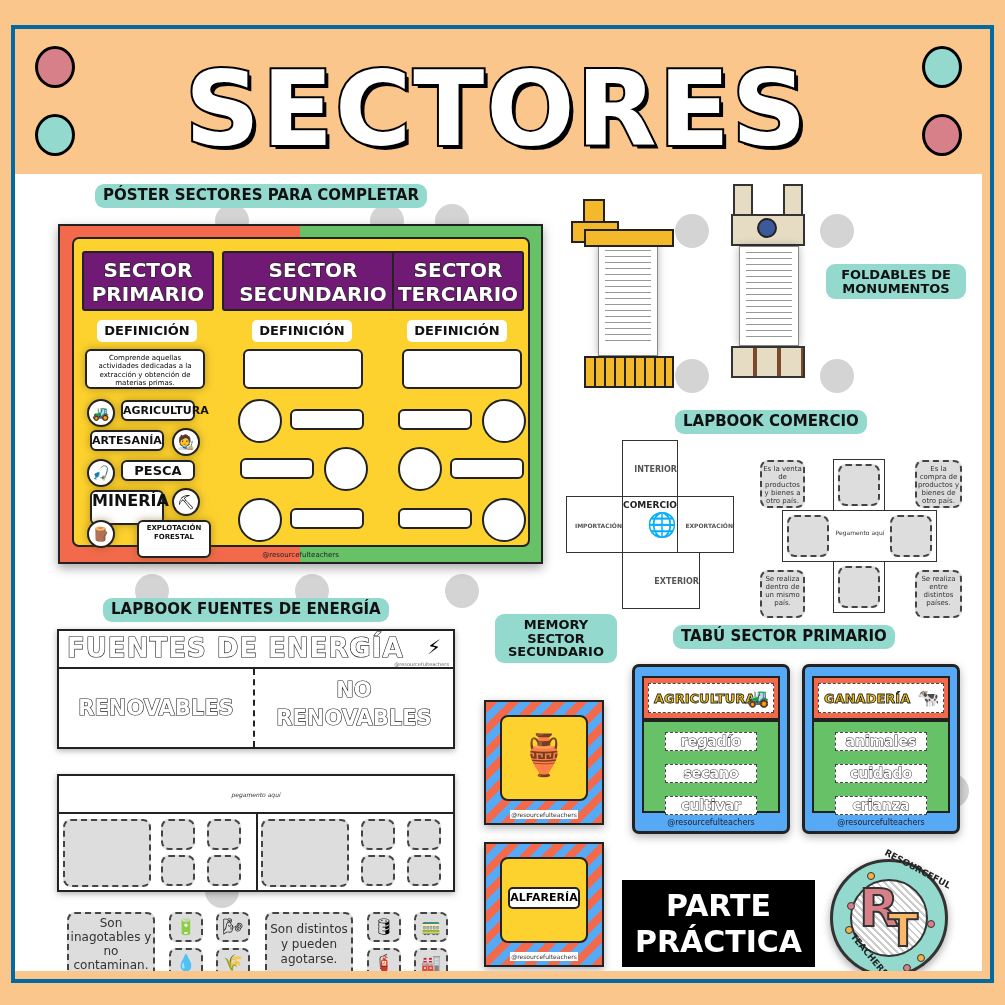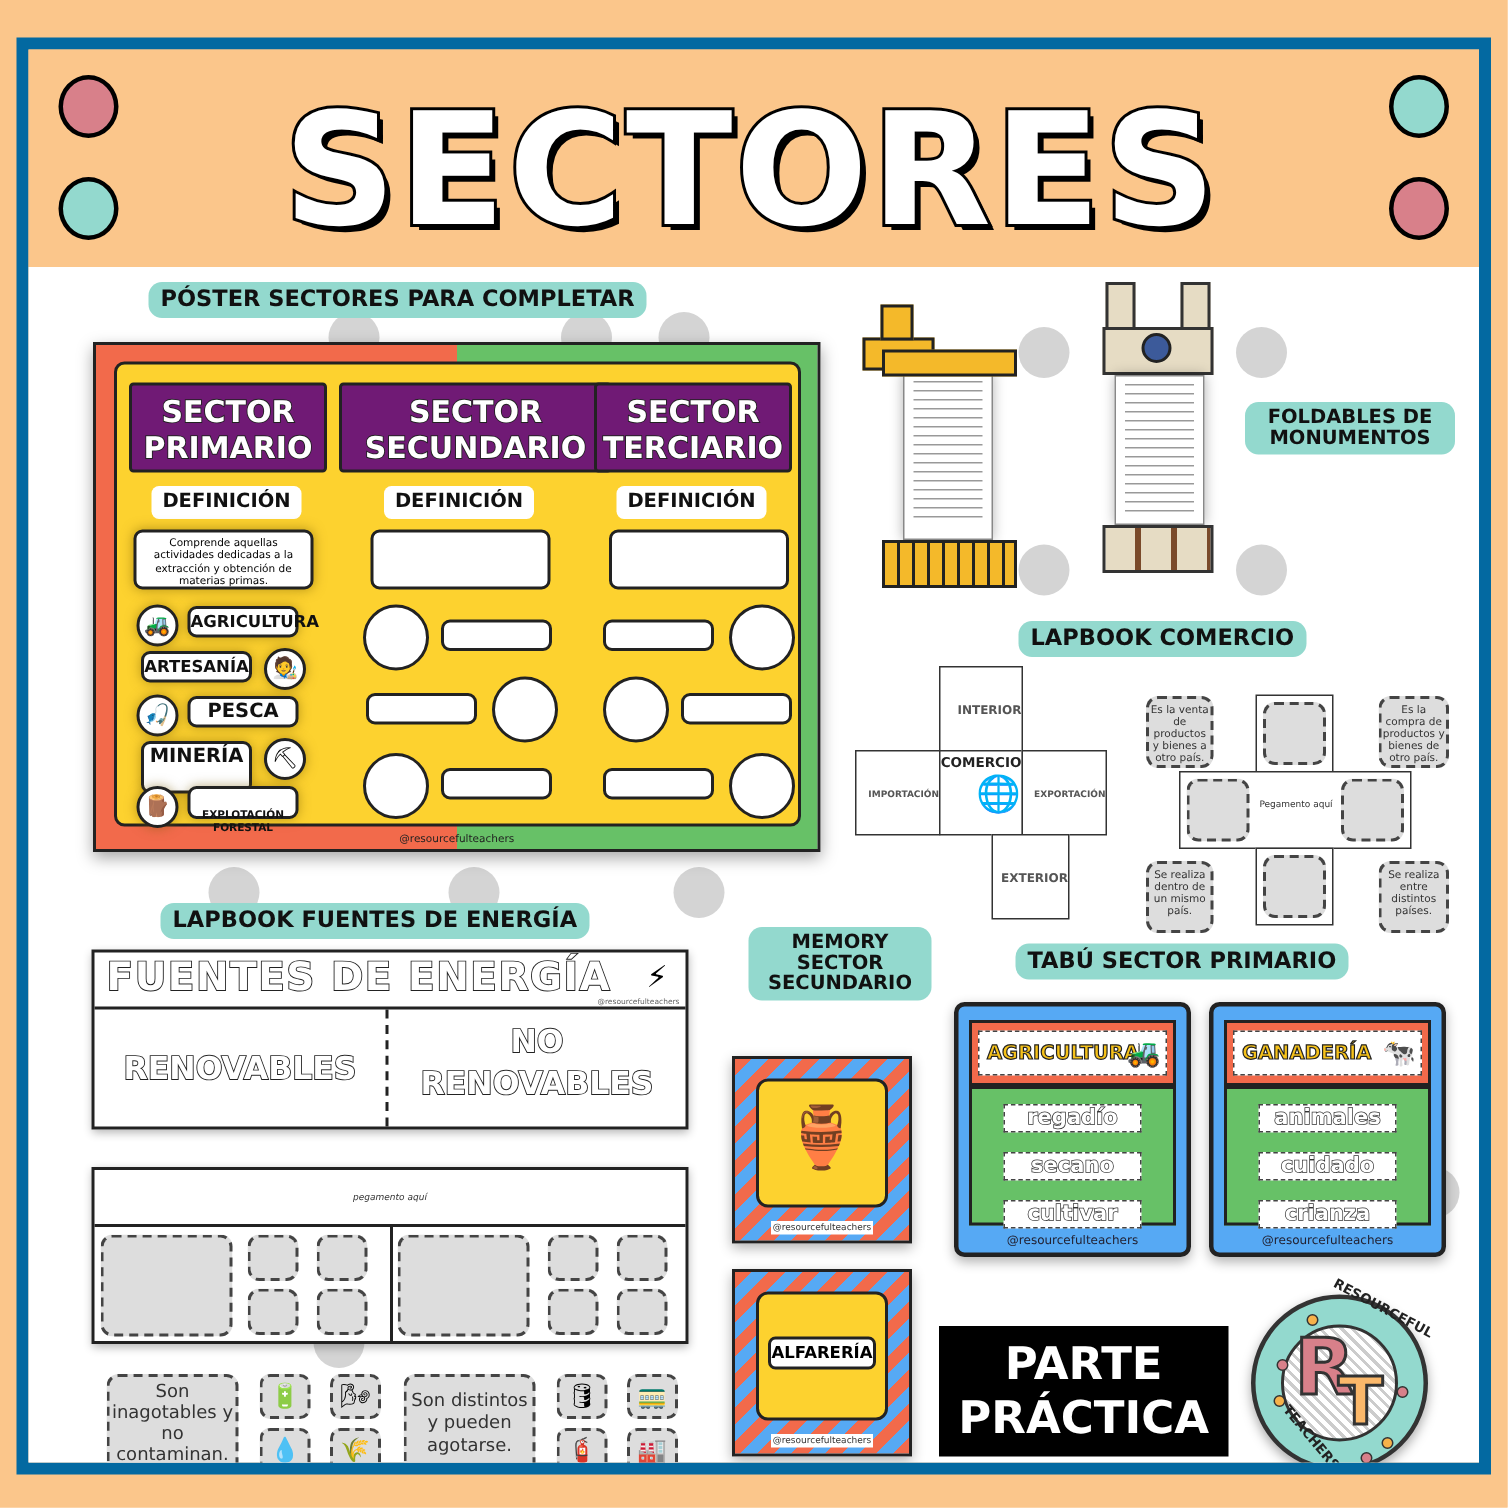--- a/index.html
+++ b/index.html
@@ -1,18 +1,18 @@
 <!DOCTYPE html>
 <html><head>
 <meta charset="utf-8">
 <style>
 * { box-sizing: border-box; margin: 0; padding: 0; }
 html, body { width: 1005px; height: 1005px; background: #fbc68b; overflow: hidden; }
 body { position: relative; font-family: "DejaVu Sans", sans-serif; }
-.frame { position: absolute; left: 11px; top: 25px; width: 983px; height: 958px; border: 8px solid #0369a1; background: #fbc68b; }
+.frame { position: absolute; left: 11px; top: 25px; width: 983px; height: 958px; border: 4px solid #0369a1; background: #fbc68b; }
 .banner { position: absolute; left: 0; top: 0; width: 967px; height: 145px; background: #fbc68b; }
 .dot { position: absolute; width: 40px; height: 42px; border-radius: 50%; border: 3px solid #000; }
 .title { position: absolute; left: 170px; top: 20px; width: 620px; text-align: center; font-family: "DejaVu Sans", sans-serif; font-weight: bold; font-size: 104px; letter-spacing: 2px; color: #fff; -webkit-text-stroke: 4px #000; paint-order: stroke fill; line-height: 120px; text-shadow: 4px 4px 0 #000; }
 .content { position: absolute; left: 0; top: 145px; width: 967px; height: 797px; background: #fff; overflow: hidden; }
 .bgdot { position: absolute; width: 34px; height: 34px; border-radius: 50%; background: #d4d4d4; }
 .label { position: absolute; background: #93d9ce; border-radius: 9px; font-family: "DejaVu Sans", sans-serif; font-weight: bold; color: #111; text-align: center; padding: 4px 8px; line-height: 1.05; }
 .poster { position: absolute; left: 43px; top: 50px; width: 485px; height: 340px; background: linear-gradient(to right, #f26a4b 50%, #67c167 50%); border: 2px solid #222; box-shadow: 0 4px 10px rgba(0,0,0,0.35); }
 .poster-inner { position: absolute; left: 12px; top: 11px; right: 11px; bottom: 15px; background: #fdd22f; border: 2px solid #222; border-radius: 7px; }
 .sector-head { position: absolute; top: 12px; height: 60px; background: #701a75; border: 2px solid #222; border-radius: 3px; color: #fff; font-weight: bold; font-size: 20px; line-height: 24px; text-align: center; padding-top: 5px; -webkit-text-stroke: 1.2px #222; paint-order: stroke fill; }
 .defn { position: absolute; top: 81px; height: 22px; background: #fff; border-radius: 5px; font-weight: bold; font-size: 13px; text-align: center; line-height: 22px; color: #111; }
@@ -83,24 +83,24 @@
         <div class="wbox" style="left:11px;top:110px;width:120px;height:40px;font-size:7px;text-align:center;padding:3px;line-height:1.2;box-shadow:0 0 8px rgba(120,90,0,0.5)">Comprende aquellas actividades dedicadas a la extracción y obtención de materias primas.</div>
         <div class="wbox" style="left:169px;top:110px;width:120px;height:40px"></div>
         <div class="wbox" style="left:328px;top:110px;width:120px;height:40px"></div>
 
         <div class="icircle" style="left:13px;top:160px">🚜</div>
         <div class="tag" style="left:47px;top:161px;width:74px;height:21px;line-height:18px">AGRICULTURA</div>
         <div class="tag" style="left:16px;top:191px;width:74px;height:21px;line-height:18px">ARTESANÍA</div>
         <div class="icircle" style="left:98px;top:189px">🧑‍🎨</div>
         <div class="icircle" style="left:13px;top:220px">🎣</div>
         <div class="tag" style="left:47px;top:221px;width:74px;height:21px;line-height:18px;font-size:13px">PESCA</div>
-        <div class="tag" style="left:16px;top:251px;width:74px;height:35px;line-height:18px;font-size:13px">MINERÍA</div>
+        <div class="tag" style="left:16px;top:251px;width:74px;height:35px;line-height:18px;font-size:16px">MINERÍA</div>
         <div class="icircle" style="left:98px;top:249px">⛏</div>
         <div class="icircle" style="left:13px;top:281px">🪵</div>
-        <div class="tag" style="left:47px;top:281px;width:74px;height:22px;line-height:9px;font-size:7px;padding-top:13px">EXPLOTACIÓN FORESTAL</div>
+        <div class="tag" style="left:63px;top:281px;width:74px;height:38px;line-height:9px;font-size:7px;padding-top:2px">EXPLOTACIÓN FORESTAL</div>
 
         <div class="circ" style="left:164px;top:160px;width:44px;height:44px"></div>
         <div class="wbox" style="left:216px;top:170px;width:74px;height:21px"></div>
         <div class="wbox" style="left:166px;top:219px;width:74px;height:21px"></div>
         <div class="circ" style="left:250px;top:208px;width:44px;height:44px"></div>
         <div class="circ" style="left:164px;top:259px;width:44px;height:44px"></div>
         <div class="wbox" style="left:216px;top:269px;width:74px;height:21px"></div>
 
         <div class="wbox" style="left:324px;top:170px;width:74px;height:21px"></div>
         <div class="circ" style="left:408px;top:160px;width:44px;height:44px"></div>
@@ -164,21 +164,21 @@
 
     <div class="label" style="left:660px;top:236px;font-size:15px">LAPBOOK COMERCIO</div>
     <div>
       <div class="cube-face" style="left:607px;top:266px;width:56px;height:57px;line-height:57px">INTERIOR</div>
       <div class="cube-face" style="left:551px;top:322px;width:57px;height:57px;line-height:57px;font-size:6px">IMPORTACIÓN</div>
       <div class="cube-face" style="left:607px;top:322px;width:56px;height:57px;font-size:9px;color:#222;padding-top:3px">
         <span>COMERCIO</span>
         <div style="font-size:24px;line-height:30px">🌐</div>
       </div>
       <div class="cube-face" style="left:662px;top:322px;width:57px;height:57px;line-height:57px;font-size:6px">EXPORTACIÓN</div>
-      <div class="cube-face" style="left:642px;top:378px;width:52px;height:57px;line-height:57px">EXTERIOR</div>
+      <div class="cube-face" style="left:607px;top:378px;width:78px;height:57px;line-height:57px">EXTERIOR</div>
     </div>
     <div>
       <div class="cube-face" style="left:818px;top:285px;width:52px;height:52px"></div>
       <div class="gbox" style="left:823px;top:290px;width:42px;height:42px"></div>
       <div class="cube-face" style="left:767px;top:336px;width:155px;height:52px"></div>
       <div class="gbox" style="left:772px;top:341px;width:42px;height:42px"></div>
       <div style="position:absolute;left:820px;top:355px;width:50px;font-size:6px;text-align:center;color:#333">Pegamento aquí</div>
       <div class="gbox" style="left:875px;top:341px;width:42px;height:42px"></div>
       <div class="cube-face" style="left:818px;top:387px;width:52px;height:52px"></div>
       <div class="gbox" style="left:823px;top:392px;width:42px;height:42px"></div>

